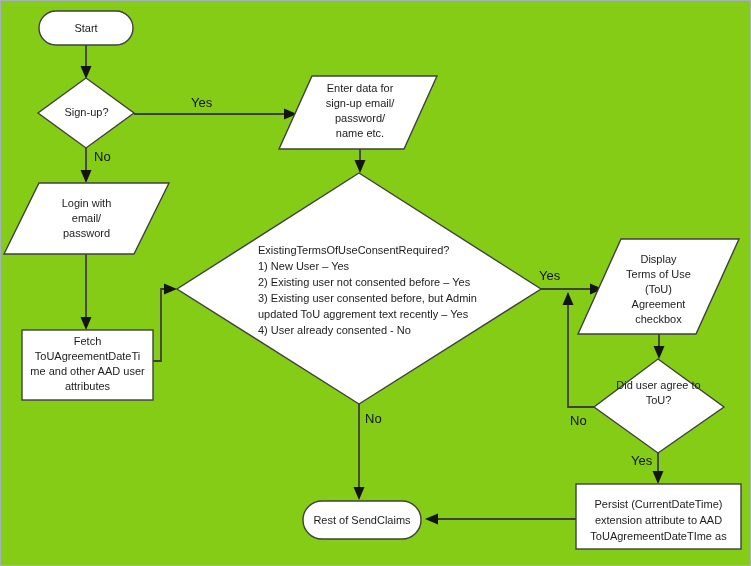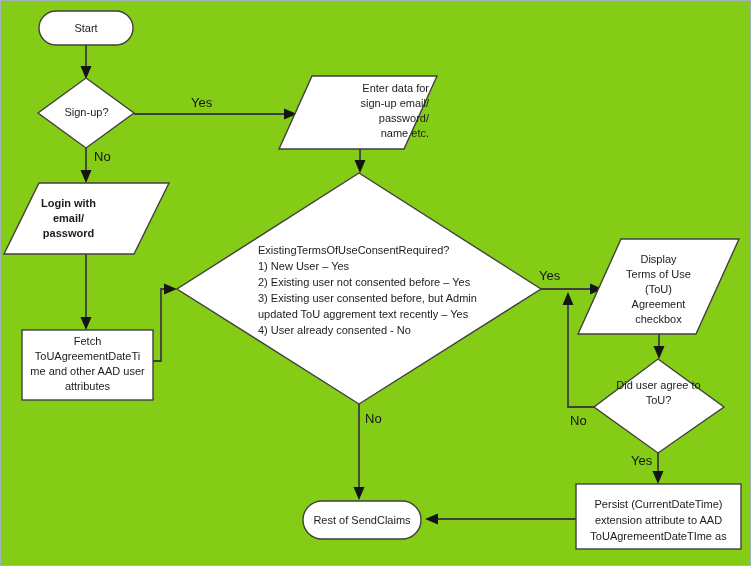--- a/index.html
+++ b/index.html
@@ -79,28 +79,28 @@
     <polygon class="shape" points="620,238 738,238 695,333 577,333"></polygon>
     <polygon class="shape" points="657,358 723,406 657,452 593,406"></polygon>
     <rect class="shape" x="575" y="483" width="165" height="65"></rect>
     <rect class="shape" x="302" y="500" width="118" height="38" rx="19" ry="19"></rect>
   </svg>
 
   <div class="label vcenter" style="left:38px;top:10px;width:94px;height:34px;">Start</div>
 
   <div class="label center" style="left:37px;top:105px;width:97px;">Sign-up?</div>
 
-  <div class="label center lh15" style="left:290px;top:80px;width:138px;text-align:right;">
+  <div class="label center lh15" style="left:290px;top:80px;width:138px;">
     <span>Enter data for</span>
     <span>sign-up email/</span>
     <span>password/</span>
     <span>name etc.</span>
   </div>
 
-  <div class="label center lh15" style="left:2px;top:195px;width:131px;font-weight:bold;">
+  <div class="label center lh15" style="left:20px;top:195px;width:131px;">
     <span>Login with</span>
     <span>email/</span>
     <span>password</span>
   </div>
 
   <div class="label center lh15" style="left:19px;top:333px;width:135px;">
     <span>Fetch</span>
     <span>ToUAgreementDateTi</span>
     <span>me and other AAD user</span>
     <span>attributes</span>

